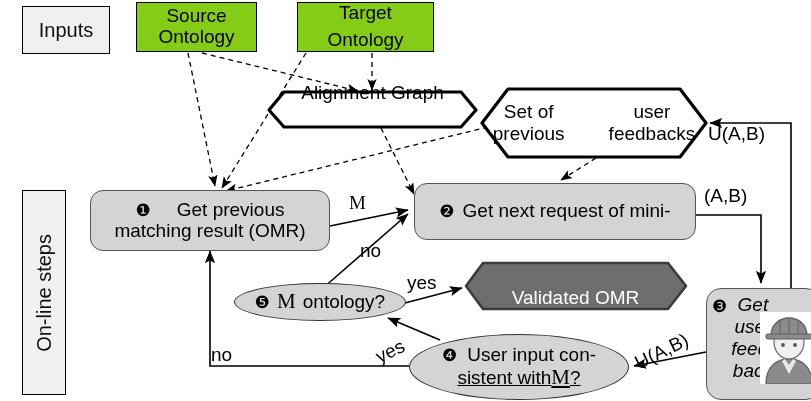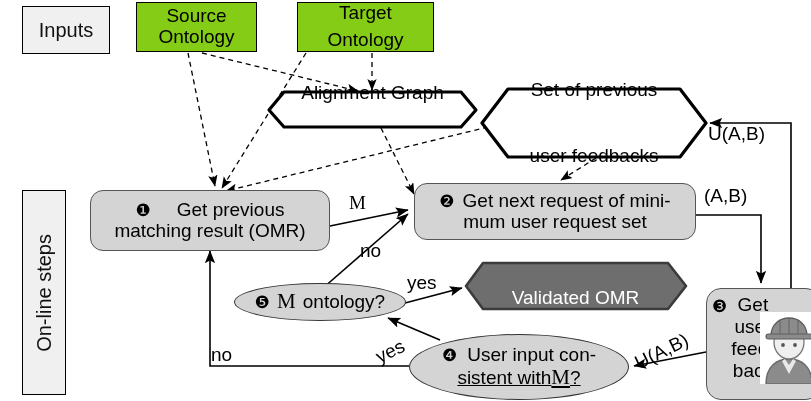--- a/index.html
+++ b/index.html
@@ -134,21 +134,21 @@
 
   <div class="node rect" style="left:281px;top:2px;width:137px;height:50px;flex-direction:column;justify-content:space-between;">
     <span>Target</span>
     <span>Ontology</span>
   </div>
 
   <div class="hexlabel" style="left:268px;top:75px;width:177px;height:35px;">
     <span>Alignment Graph</span>
   </div>
 
-  <div class="hexlabel" style="left:492px;top:89px;width:172px;height:68px;flex-direction:column;gap:44px;">
+  <div class="hexlabel" style="left:492px;top:89px;width:172px;height:68px;flex-direction:row;gap:44px;">
     <span>Set of previous</span>
     <span>user feedbacks</span>
   </div>
 
   <div class="hexlabel dark" style="left:467px;top:263px;width:185px;height:46px;">
     <span>Validated OMR</span>
   </div>
 
   <div class="node proc" style="left:74px;top:190px;width:240px;height:61px;flex-direction:column;">
     <div style="display:flex;align-items:center;gap:26px;">
@@ -156,28 +156,27 @@
       <span>Get previous</span>
     </div>
     <span>matching result (OMR)</span>
   </div>
 
   <div class="node proc" style="left:398px;top:183px;width:282px;height:57px;flex-direction:column;">
     <div style="display:flex;align-items:center;gap:8px;">
       <span class="num">❷</span>
       <span>Get next request of mini-</span>
     </div>
-    <span>mum user request set</span>
   </div>
 
   <div class="node proc" style="left:690px;top:288px;width:115px;height:112px;
               border-radius:15px;align-items:flex-start;justify-content:flex-start;">
     <div style="display:flex;align-items:flex-start;gap:4px;padding:5px 0 0 5px;">
       <span class="num" style="padding-top:4px;">❸</span>
-      <div style="display:flex;flex-direction:column;align-items:center;line-height:1.15;">
+      <div style="display:flex;flex-direction:column;align-items:center;line-height:1.15;font-style:italic;">
         <span>Get</span>
         <span>user</span>
         <span>feed-</span>
         <span>back</span>
       </div>
     </div>
   </div>
 
   <div class="avatar" style="left:744px;top:312px;width:58px;height:72px;">
     <svg viewBox="0 0 58 72" width="58" height="72">

